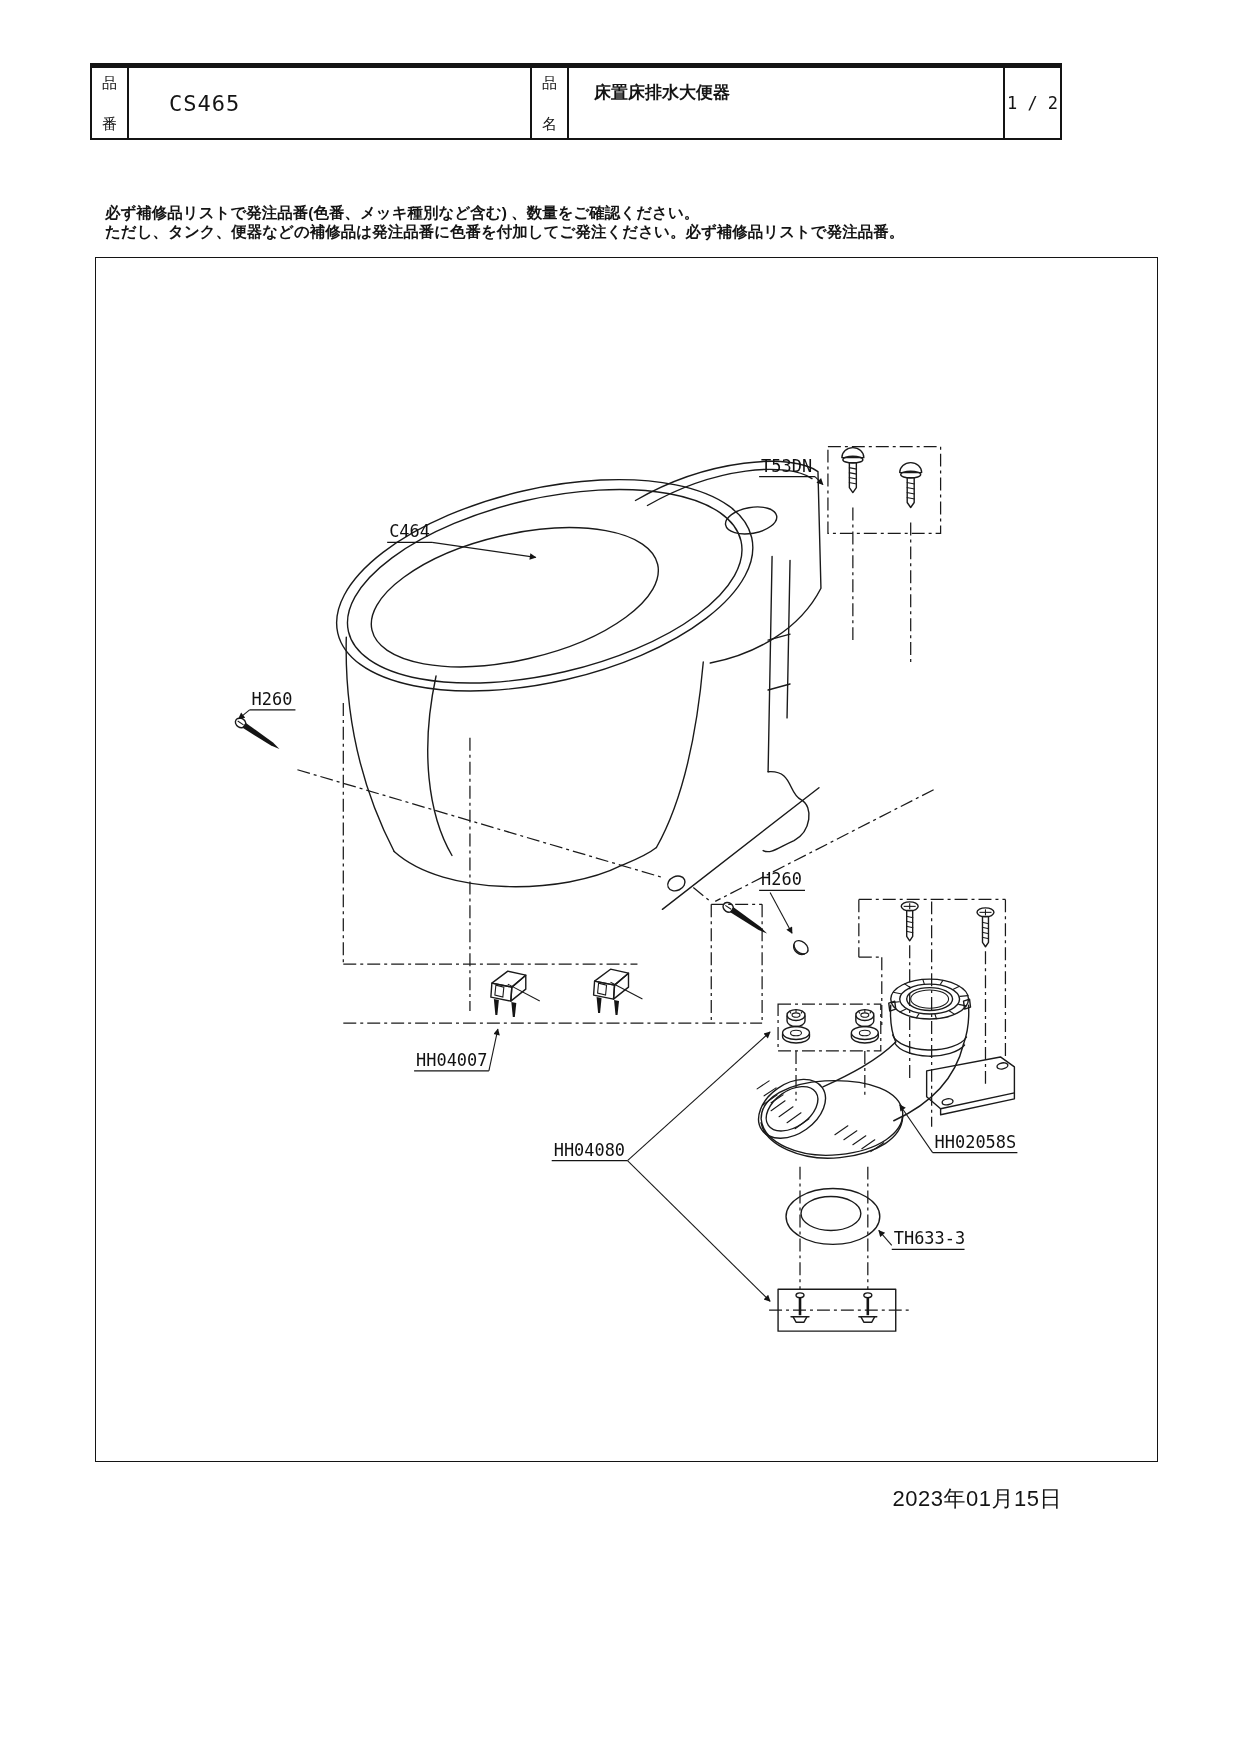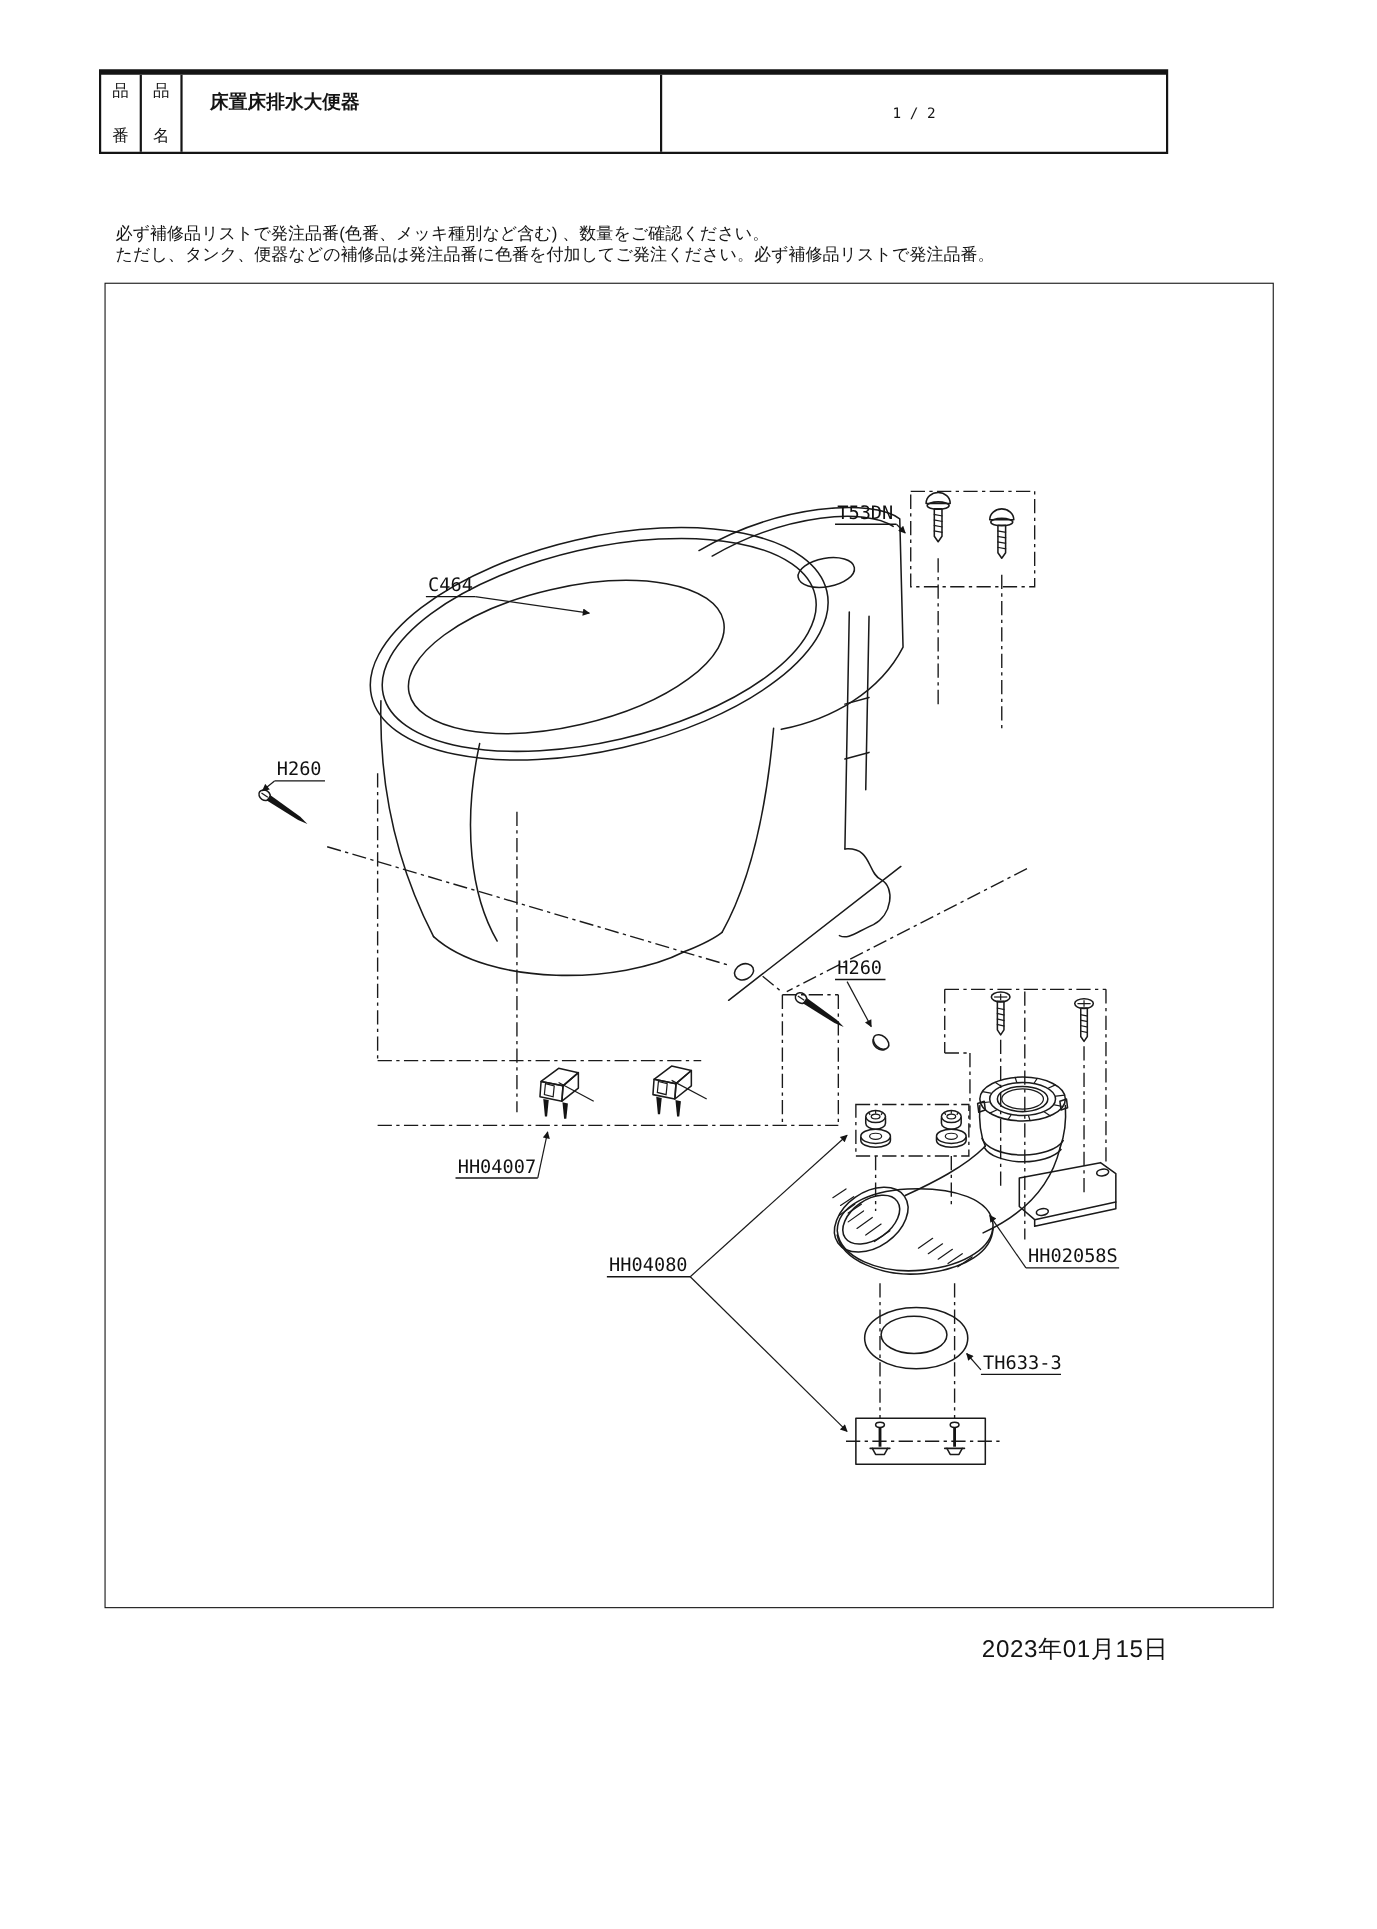--- a/index.html
+++ b/index.html
@@ -26,26 +26,26 @@
     display:flex;align-items:center;padding-left:40px;
     font-family:"DejaVu Sans Mono","Liberation Mono",monospace;
     font-size:22px;letter-spacing:1px;
   }
   .hcell.partname{
     width:436px;border-right:2px solid #141414;
     padding:13px 0 0 25px;font-size:17px;font-weight:bold;
   }
   .hcell.pageno{
     flex:1;display:flex;align-items:center;justify-content:center;
-    font-size:13px;font-family:"DejaVu Sans Mono","Liberation Mono",monospace;
+    font-size:17px;font-family:"DejaVu Sans Mono","Liberation Mono",monospace;
   }
   
   .notes{
     position:absolute;left:105px;top:203px;width:1000px;
-    font-size:15.5px;font-weight:normal;line-height:19px;white-space:nowrap;
+    font-size:15.5px;font-weight:bold;line-height:19px;white-space:nowrap;
   }
   
   .dbox{
     position:absolute;left:95px;top:257px;width:1063px;height:1205px;
     border:1.6px solid #141414;box-sizing:border-box;background:#fff;
   }
   .dbox svg{display:block;}
   
   .s{fill:none;stroke:#1a1a1a;stroke-width:1.4;stroke-linecap:round;stroke-linejoin:round;}
   .thin{fill:none;stroke:#1a1a1a;stroke-width:1.1;}
@@ -60,20 +60,23 @@
 </style>
 </head>
 <body>
 
 <div class="page">
 
   <div class="htable">
     <div class="hcell vlab">
       <span>品</span>
       <span>番</span>
+    </div>
+    <div class="hcell partno">
+      <span>CS465</span>
     </div>
     <div class="hcell vlab">
       <span>品</span>
       <span>名</span>
     </div>
     <div class="hcell partname">
       <span>床置床排水大便器</span>
     </div>
     <div class="hcell pageno">
       <span>1 / 2</span>

